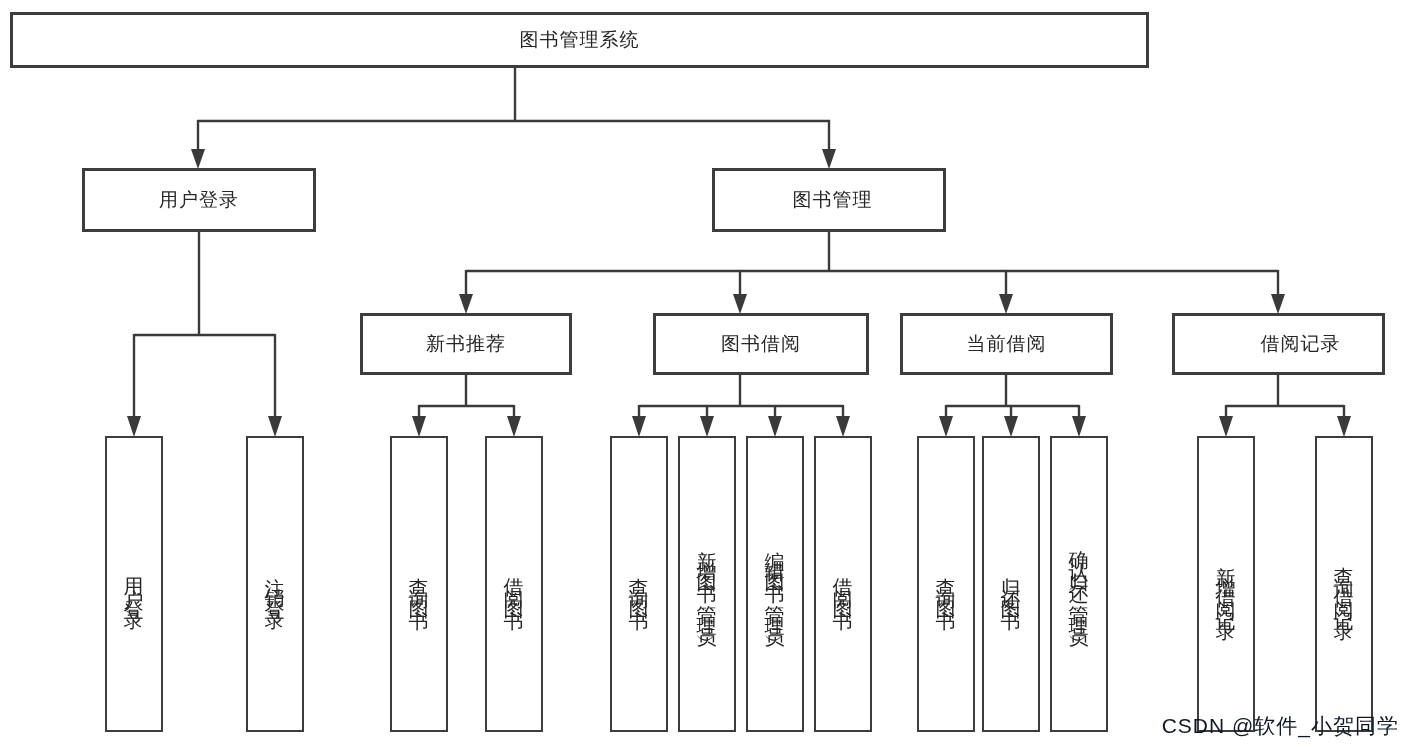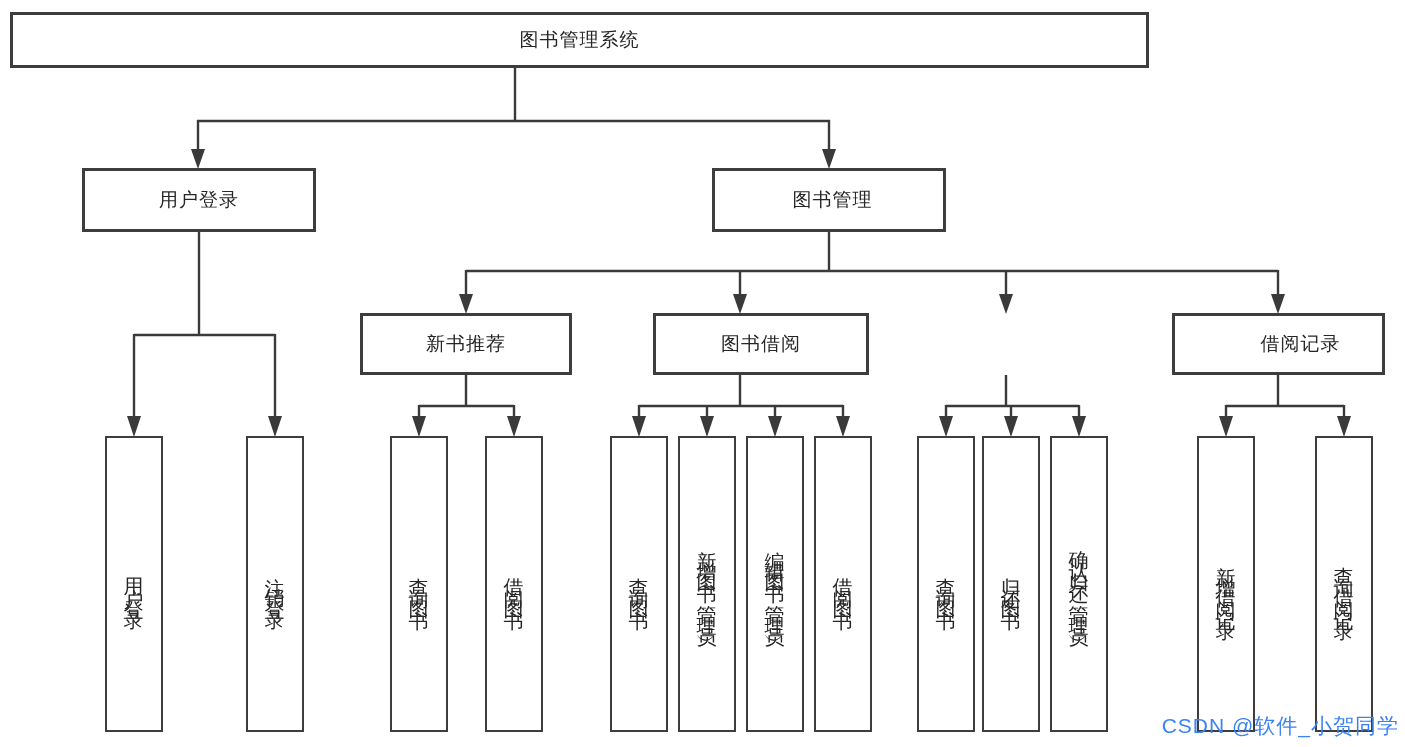--- a/index.html
+++ b/index.html
@@ -49,21 +49,21 @@
     writing-mode: vertical-rl;
     text-orientation: mixed;
     letter-spacing: 11px;
     line-height: 1;
   }
   .watermark {
     position: absolute;
     right: 6px;
     top: 712px;
     font-size: 21px;
-    color: #3b82f6;
+    color: #0f172a;
     letter-spacing: 1px;
     white-space: nowrap;
   }
 </style>
 </head>
 <body>
 
 <div class="stage">
 
   <svg class="wires" viewBox="0 0 1405 747">
@@ -152,20 +152,23 @@
   <div class="node" style="left:712px; top:168px; width:234px; height:64px;padding-left:7px;">
     <span>图书管理</span>
   </div>
 
   <div class="node" style="left:360px; top:313px; width:212px; height:62px;">
     <span>新书推荐</span>
   </div>
   <div class="node" style="left:632px; top:313px; width:216px; height:62px;margin-left:21px;">
     <span>图书借阅</span>
   </div>
+  <div class="node" style="left:900px; top:313px; width:213px; height:62px;">
+    <span>当前借阅</span>
+  </div>
   <div class="node" style="left:1172px; top:313px; width:213px; height:62px;padding-left:44px;">
     <span>借阅记录</span>
   </div>
 
   <div class="leaf" style="left:105px;">
     <span class="vtext">用户登录</span>
   </div>
   <div class="leaf" style="left:246px;">
     <span class="vtext">注销登录</span>
   </div>

